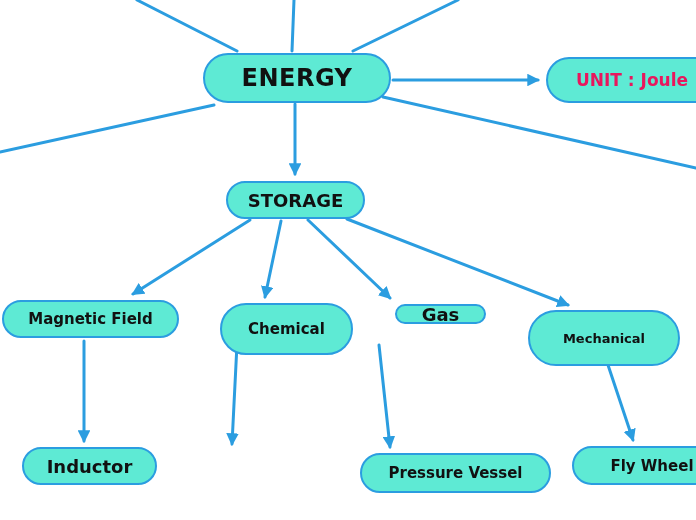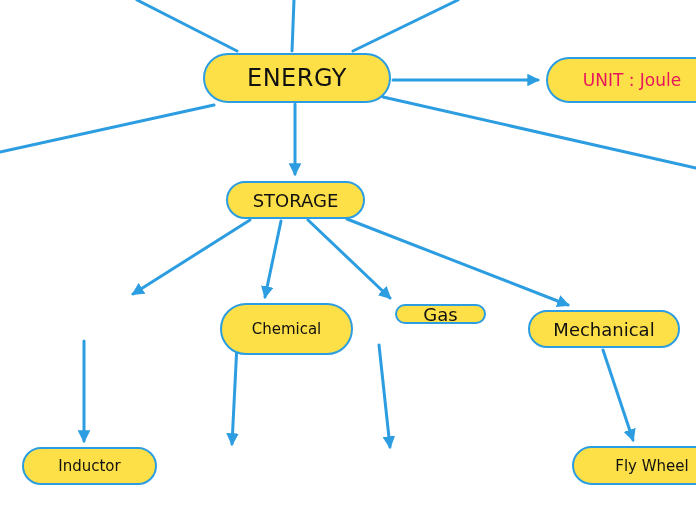--- a/index.html
+++ b/index.html
@@ -17,39 +17,39 @@
   }
   svg.edges {
     position: absolute;
     left: 0; top: 0;
     width: 696px;
     height: 520px;
   }
   .node {
     position: absolute;
     box-sizing: border-box;
-    background: #fde047;
+    background: #5eead4;
     border: 2px solid #2b9de0;
     border-radius: 999px;
     display: flex;
     align-items: center;
     justify-content: center;
-    font-weight: normal;
+    font-weight: bold;
     color: #111111;
     white-space: nowrap;
     cursor: default;
   }
   .node-energy          { left:203px; top:53px;  width:188px; height:50px; font-size:24px; letter-spacing:0.5px; }
   .node-unit            { left:546px; top:57px;  width:172px; height:46px; font-size:17px; color:#e8175d; }
   .node-storage         { left:226px; top:181px; width:139px; height:38px; font-size:18px; }
   .node-magnetic-field  { left:2px;   top:300px; width:177px; height:38px; font-size:15px; }
   .node-chemical        { left:220px; top:303px; width:133px; height:52px; font-size:15px; }
   .node-gas             { left:395px; top:304px; width:91px;  height:20px; font-size:18px; }
-  .node-mechanical      { left:528px; top:310px; width:152px; height:38px; font-size:18px; }
-  .node-inductor        { left:22px;  top:447px; width:135px; height:38px; font-size:15px; }
+  .node-mechanical      { left:528px; top:310px; width:152px; height:56px; font-size:13px; }
+  .node-inductor        { left:22px;  top:447px; width:135px; height:38px; font-size:18px; }
   .node-battery         { left:207px; top:450px; width:123px; height:38px; font-size:15px; }
   .node-pressure-vessel { left:360px; top:453px; width:191px; height:40px; font-size:15px; }
   .node-fly-wheel       { left:572px; top:446px; width:160px; height:39px; font-size:15px; }
 </style>
 </head>
 <body>
 
 <div class="canvas">
 
   <svg class="edges" viewBox="0 0 696 520" xmlns="http://www.w3.org/2000/svg">
@@ -76,19 +76,21 @@
       <line x1="84" y1="341" x2="84" y2="441" marker-end="url(#arrowhead)"></line>
       <line x1="237" y1="344" x2="232" y2="444" marker-end="url(#arrowhead)"></line>
       <line x1="379" y1="345" x2="390" y2="447" marker-end="url(#arrowhead)"></line>
       <line x1="603" y1="350" x2="633" y2="440" marker-end="url(#arrowhead)"></line>
     </g>
   </svg>
 
   <div class="node node-energy">ENERGY</div>
   <div class="node node-unit">UNIT : Joule</div>
   <div class="node node-storage">STORAGE</div>
+  <div class="node node-magnetic-field">Magnetic Field</div>
   <div class="node node-chemical">Chemical</div>
   <div class="node node-gas">Gas</div>
   <div class="node node-mechanical">Mechanical</div>
   <div class="node node-inductor">Inductor</div>
+  <div class="node node-pressure-vessel">Pressure Vessel</div>
   <div class="node node-fly-wheel">Fly Wheel</div>
 
 </div>
 
 </body></html>

